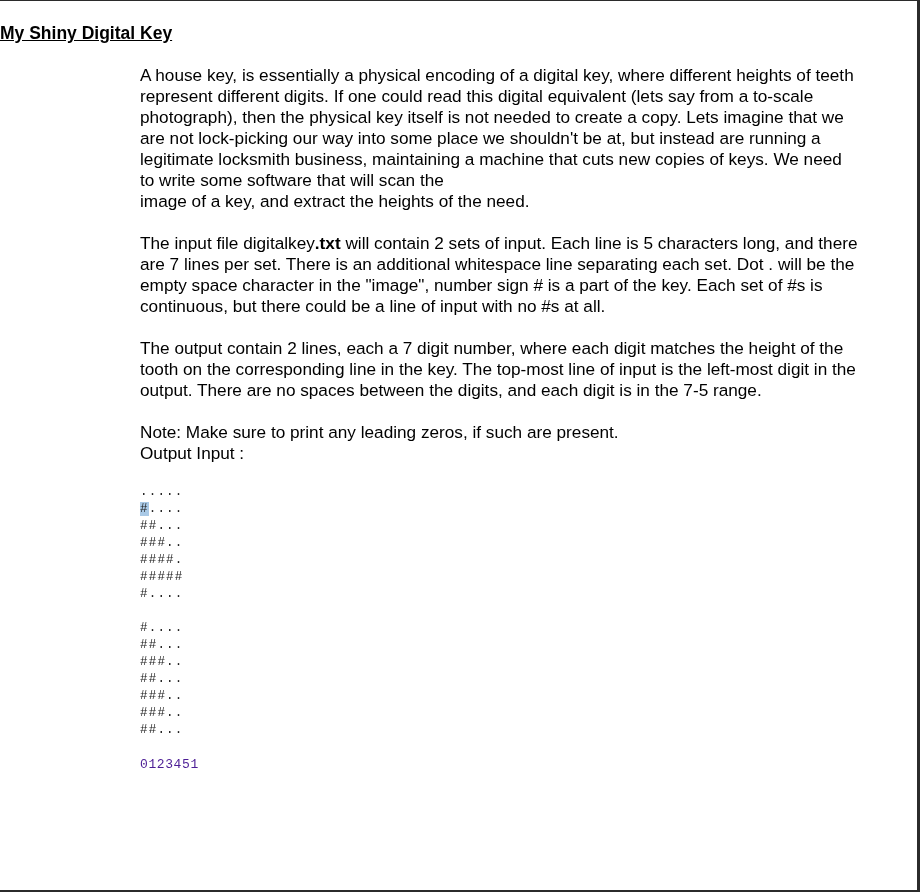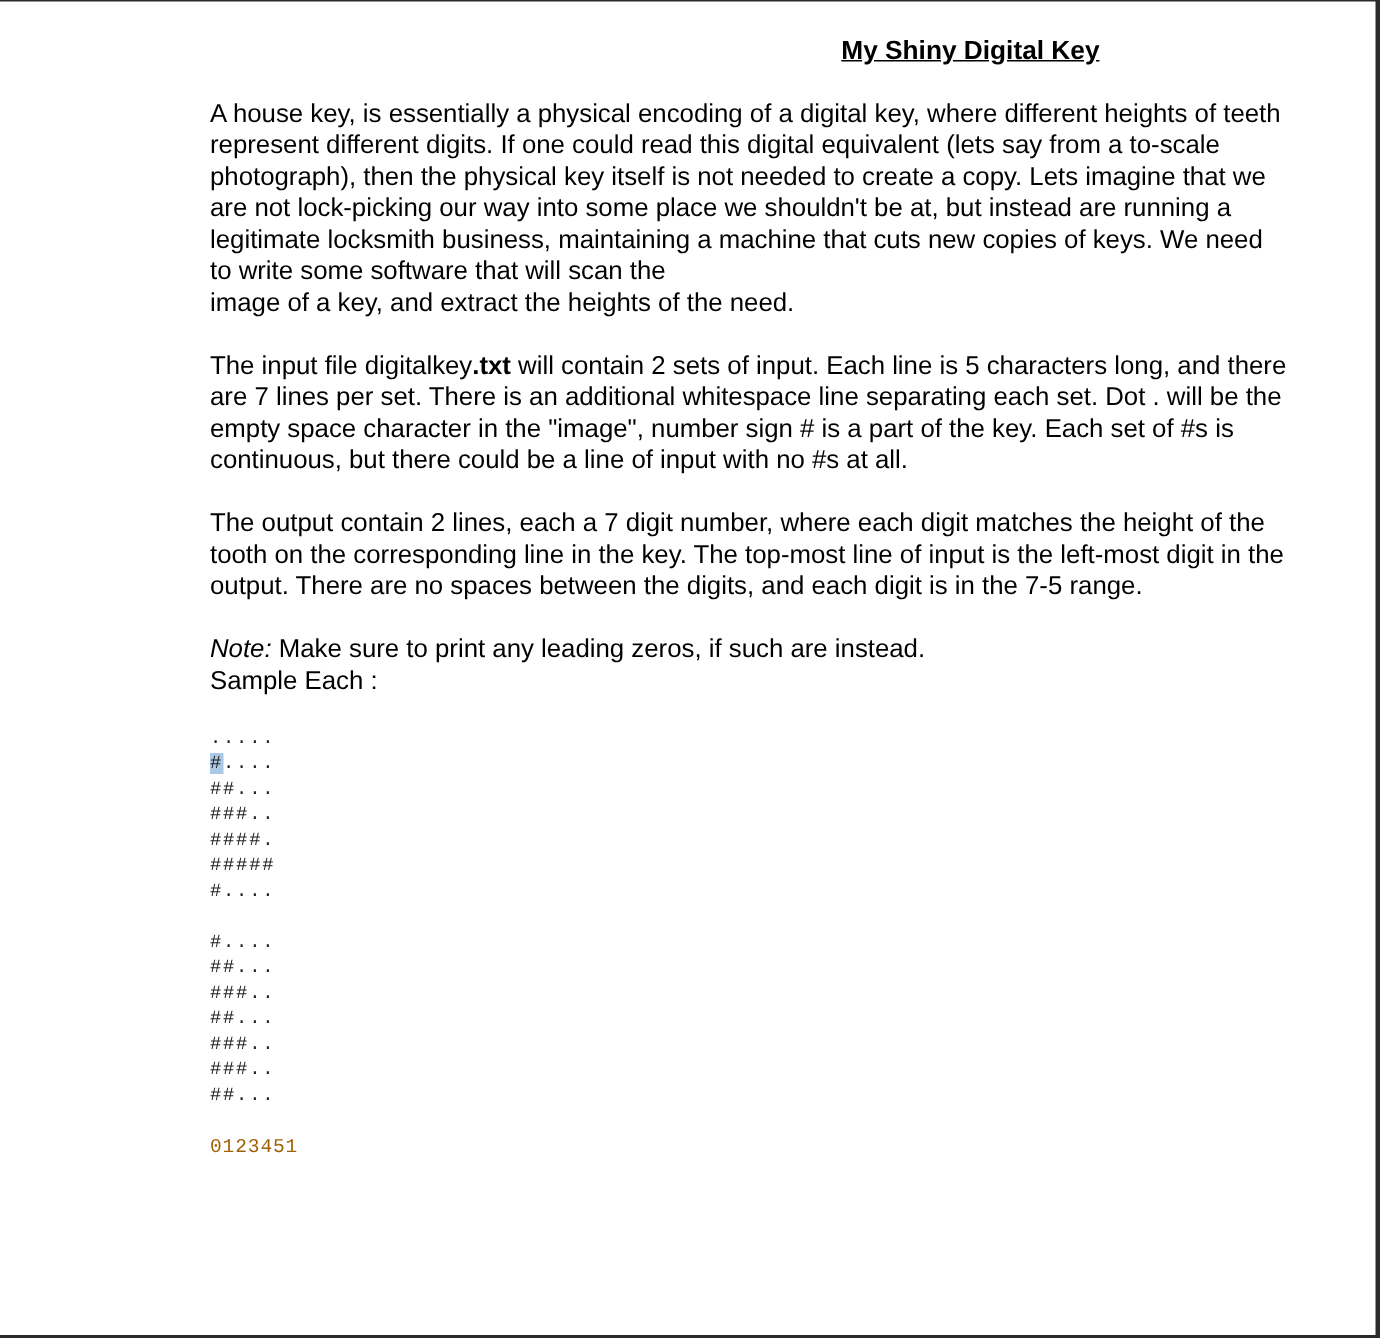--- a/index.html
+++ b/index.html
@@ -23,21 +23,21 @@
       color: #000000;
       font-family: "Liberation Sans", sans-serif;
       font-size: 17.2px;
       line-height: 21px;
     }
     .title {
       position: absolute;
       top: 22px;
       left: 0;
       width: 733px;
-      text-align: right;
+      text-align: left;
       font-weight: bold;
       text-decoration: underline;
       font-size: 17.5px;
     }
     .content {
       position: absolute;
       left: 108px;
       top: 64px;
       width: 720px;
       margin-left: 32px;
@@ -45,21 +45,20 @@
     .para {
       margin: 0 0 21px 0;
     }
     .para.tight {
       margin: 0;
     }
     .bold {
       font-weight: bold;
     }
     .italic {
-      font-style: italic;
     }
     .code {
       font-family: "Liberation Mono", monospace;
       font-size: 12.5px;
       line-height: 17px;
       color: #222;
       white-space: pre;
       letter-spacing: 1.2px;
     }
     .sample-block {
@@ -71,42 +70,42 @@
     .hl {
       background: #a9c9e6;
     }
     .output-label {
       margin-top: 6px;
     }
     .output-code {
       font-family: "Liberation Mono", monospace;
       font-size: 13px;
       line-height: 18px;
-      color: #a16207;
+      color: #4c1d95;
       letter-spacing: 0.6px;
     }
   </style>
 </head>
 <body>
 
 <div class="page">
   <div class="title">My Shiny Digital Key</div>
 
   <div class="content">
     <p class="para tight">
       <span>A house key, is essentially a physical encoding of a digital key, where different heights of teeth represent different digits. If one could read this digital equivalent (lets say from a to-scale photograph), then the physical key itself is not needed to create a copy. Lets imagine that we are not lock-picking our way into some place we shouldn't be at, but instead are running a legitimate locksmith business, maintaining a machine that cuts new copies of keys. We need to write some software that will scan the</span>
     </p>
     <p class="para">image of a key, and extract the heights of the need.</p>
 
     <p class="para"><span>The input file digitalkey</span><span class="bold">.txt</span><span> will contain 2 sets of input. Each line is 5 characters long, and there are 7 lines per set. There is an additional whitespace line separating each set. Dot . will be the empty space character in the "image", number sign # is a part of the key. Each set of #s is continuous, but there could be a line of input with no #s at all.</span></p>
 
     <p class="para">The output  contain 2 lines, each a 7 digit number, where each digit matches the height of the tooth on the corresponding line in the key. The top-most line of input is the left-most digit in the output. There are no spaces between the digits, and each digit is in the 7-5 range.</p>
 
-    <div><span class="italic">Note:</span><span> Make sure to print any leading zeros, if such are instead.</span></div>
-    <div>Sample Each :</div>
+    <div><span class="italic">Note:</span><span> Make sure to print any leading zeros, if such are present.</span></div>
+    <div>Output Input :</div>
 
     <div class="sample-block">
       <div class="set">
         <div class="code">.....</div>
         <div class="code"><span class="hl">#</span><span>....</span></div>
         <div class="code">##...</div>
         <div class="code">###..</div>
         <div class="code">####.</div>
         <div class="code">#####</div>
         <div class="code">#....</div>

